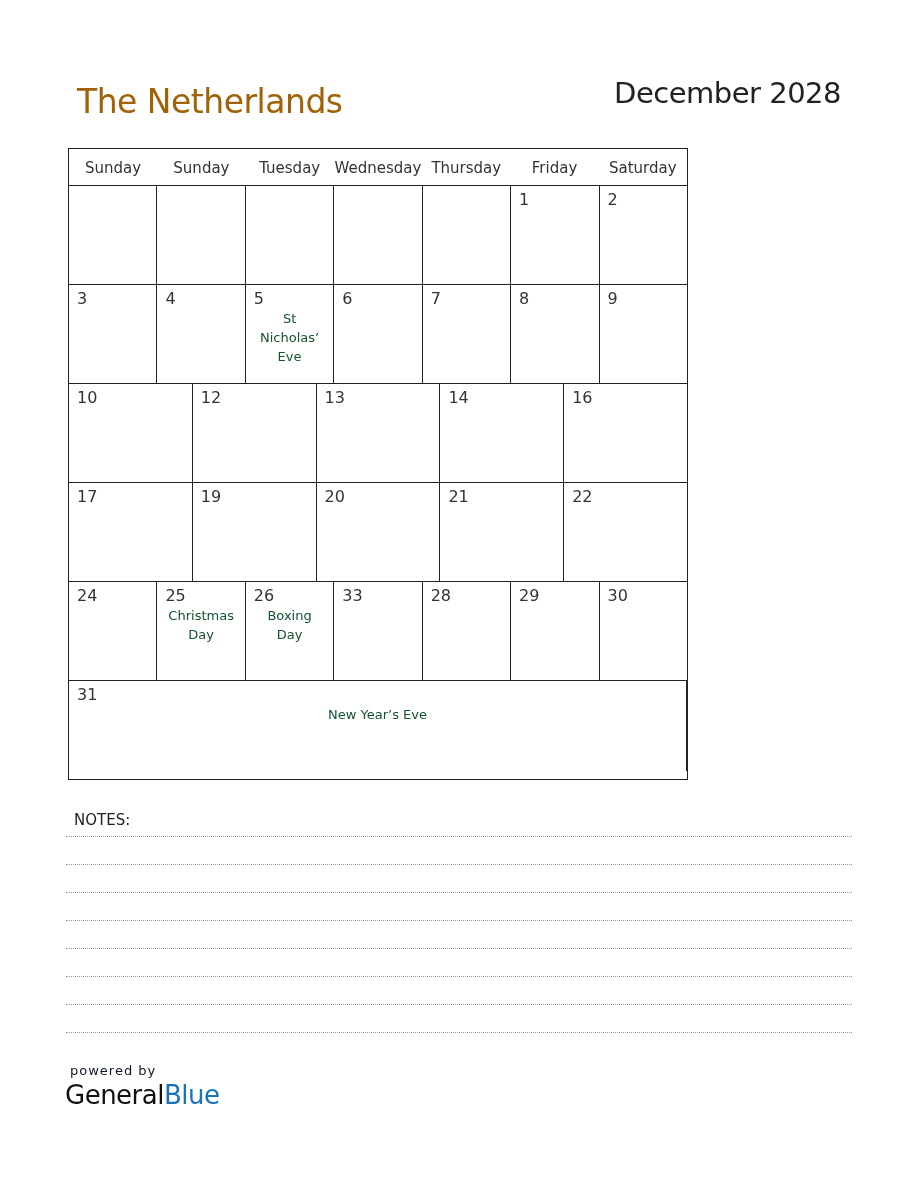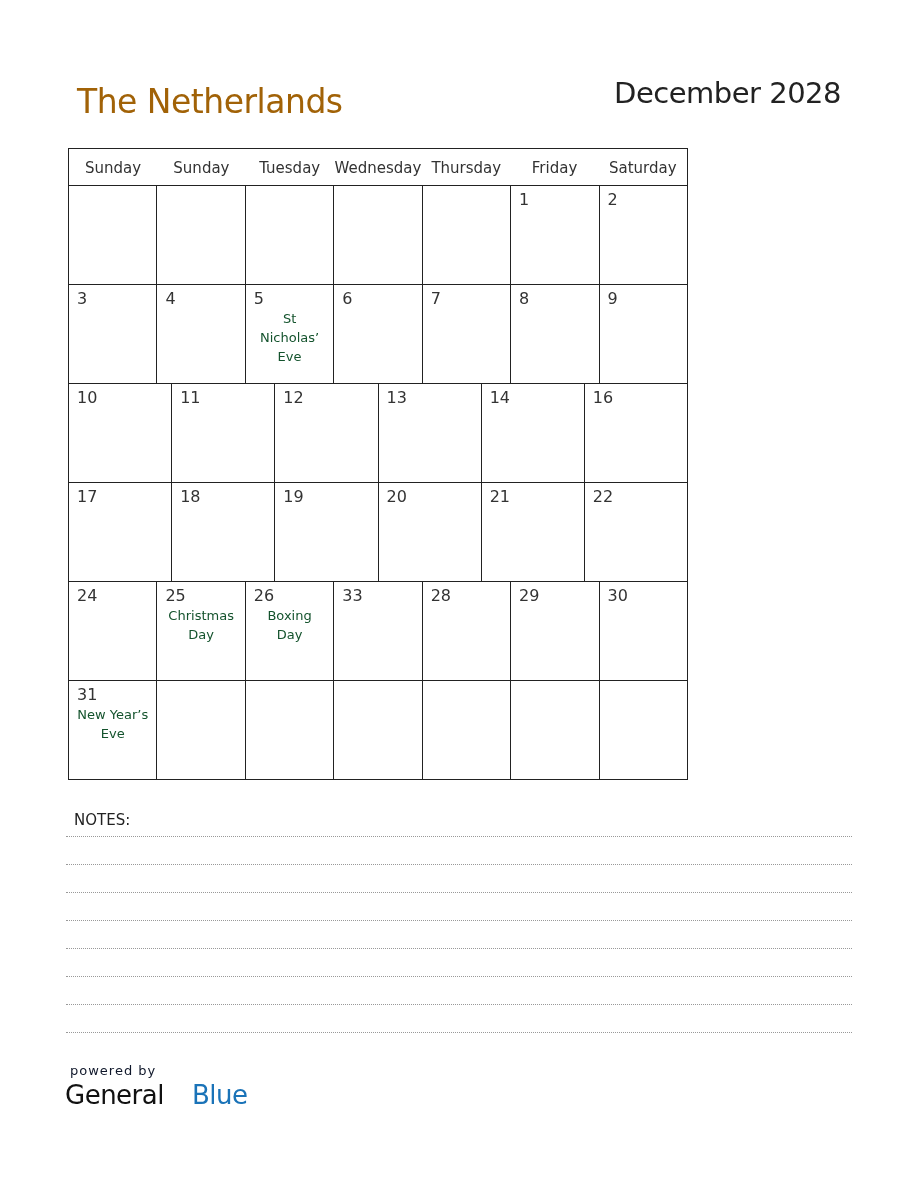--- a/index.html
+++ b/index.html
@@ -3,30 +3,30 @@
 <meta charset="utf-8">
 <style>
   html, body { margin:0; padding:0; background:#ffffff; }
   body { width:918px; height:1188px; position:relative; font-family:"DejaVu Sans", sans-serif; color:#222; overflow:hidden; }
   .title { position:absolute; left:77px; top:82px; font-size:33px; color:#a16207; letter-spacing:-0.5px; }
   .month { position:absolute; right:77px; top:76px; font-size:29px; color:#222; letter-spacing:-0.5px; }
   .cal { position:absolute; left:68px; top:148px; width:620px; border:1px solid #222; box-sizing:border-box; }
   .hdr { display:flex; height:36px; border-bottom:1px solid #222; }
   .hdr div { flex:1; text-align:center; line-height:38px; font-size:15px; color:#333; }
   .row { display:flex; height:98px; border-bottom:1px solid #222; }
-  .row:last-child { border-bottom:none; }
+  .row:last-child { border-bottom:none;flex-direction:column; }
   .cell { flex:1; border-right:1px solid #222; box-sizing:border-box; padding:4px 8px; }
   .cell:last-child { border-right:none; }
   .num { font-size:16px; color:#333; line-height:20px; }
   .ev { font-size:13px; color:#14532d; line-height:19px;text-align:center; }
   .notes-label { position:absolute; left:74px; top:811px; font-size:15px; color:#222; }
   .line { position:absolute; left:66px; width:786px; border-top:1.5px dotted #999; height:0; }
   .powered { position:absolute; left:70px; top:1063px; font-size:13px; color:#0f172a; letter-spacing:1px; }
   .brand { position:absolute; left:65px; top:1080px; font-size:26px; color:#111; letter-spacing:-0.5px; }
-  .brand .blue { color:#1a73b8;margin-left:28px; }
+  .brand .blue { color:#1a73b8; }
 </style>
 </head>
 <body>
 
 <div class="title">The Netherlands</div>
 <div class="month">December 2028</div>
 
 <div class="cal">
   <div class="hdr">
     <div>Sunday</div>
@@ -97,47 +97,39 @@
           <div class="num">9</div>
           <div class="ev"></div>
         </div>
       </div>
       <div class="row">
         <div class="cell">
           <div class="num">10</div>
           <div class="ev"></div>
         </div>
         <div class="cell">
-          <div class="num">11</div>
-          <div class="ev"></div>
-        </div>
-        <div class="cell">
           <div class="num">12</div>
           <div class="ev"></div>
         </div>
         <div class="cell">
           <div class="num">13</div>
           <div class="ev"></div>
         </div>
         <div class="cell">
           <div class="num">14</div>
           <div class="ev"></div>
         </div>
         <div class="cell">
           <div class="num">16</div>
           <div class="ev"></div>
         </div>
       </div>
       <div class="row">
         <div class="cell">
           <div class="num">17</div>
-          <div class="ev"></div>
-        </div>
-        <div class="cell">
-          <div class="num">18</div>
           <div class="ev"></div>
         </div>
         <div class="cell">
           <div class="num">19</div>
           <div class="ev"></div>
         </div>
         <div class="cell">
           <div class="num">20</div>
           <div class="ev"></div>
         </div>

